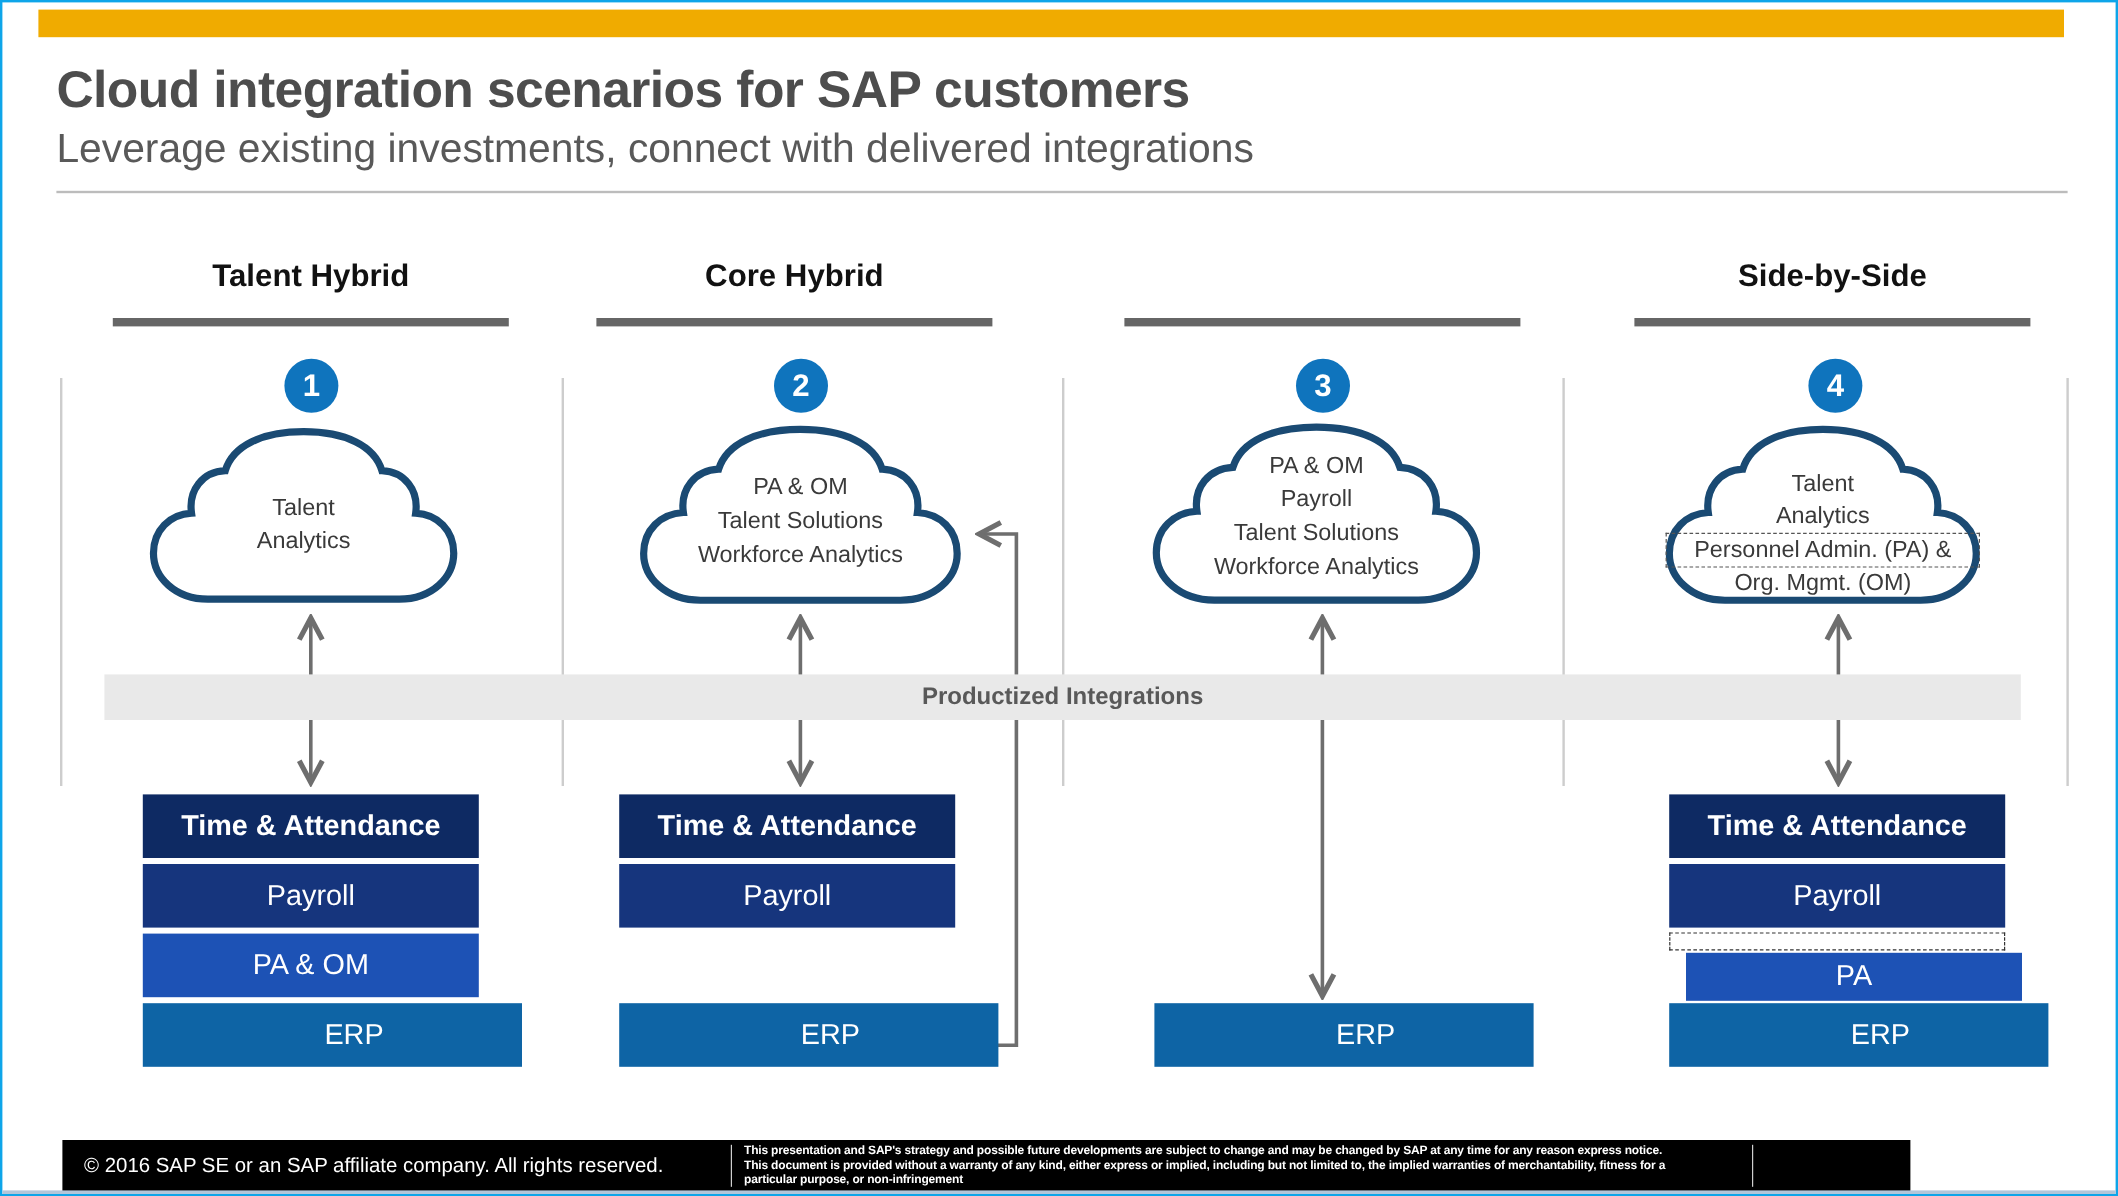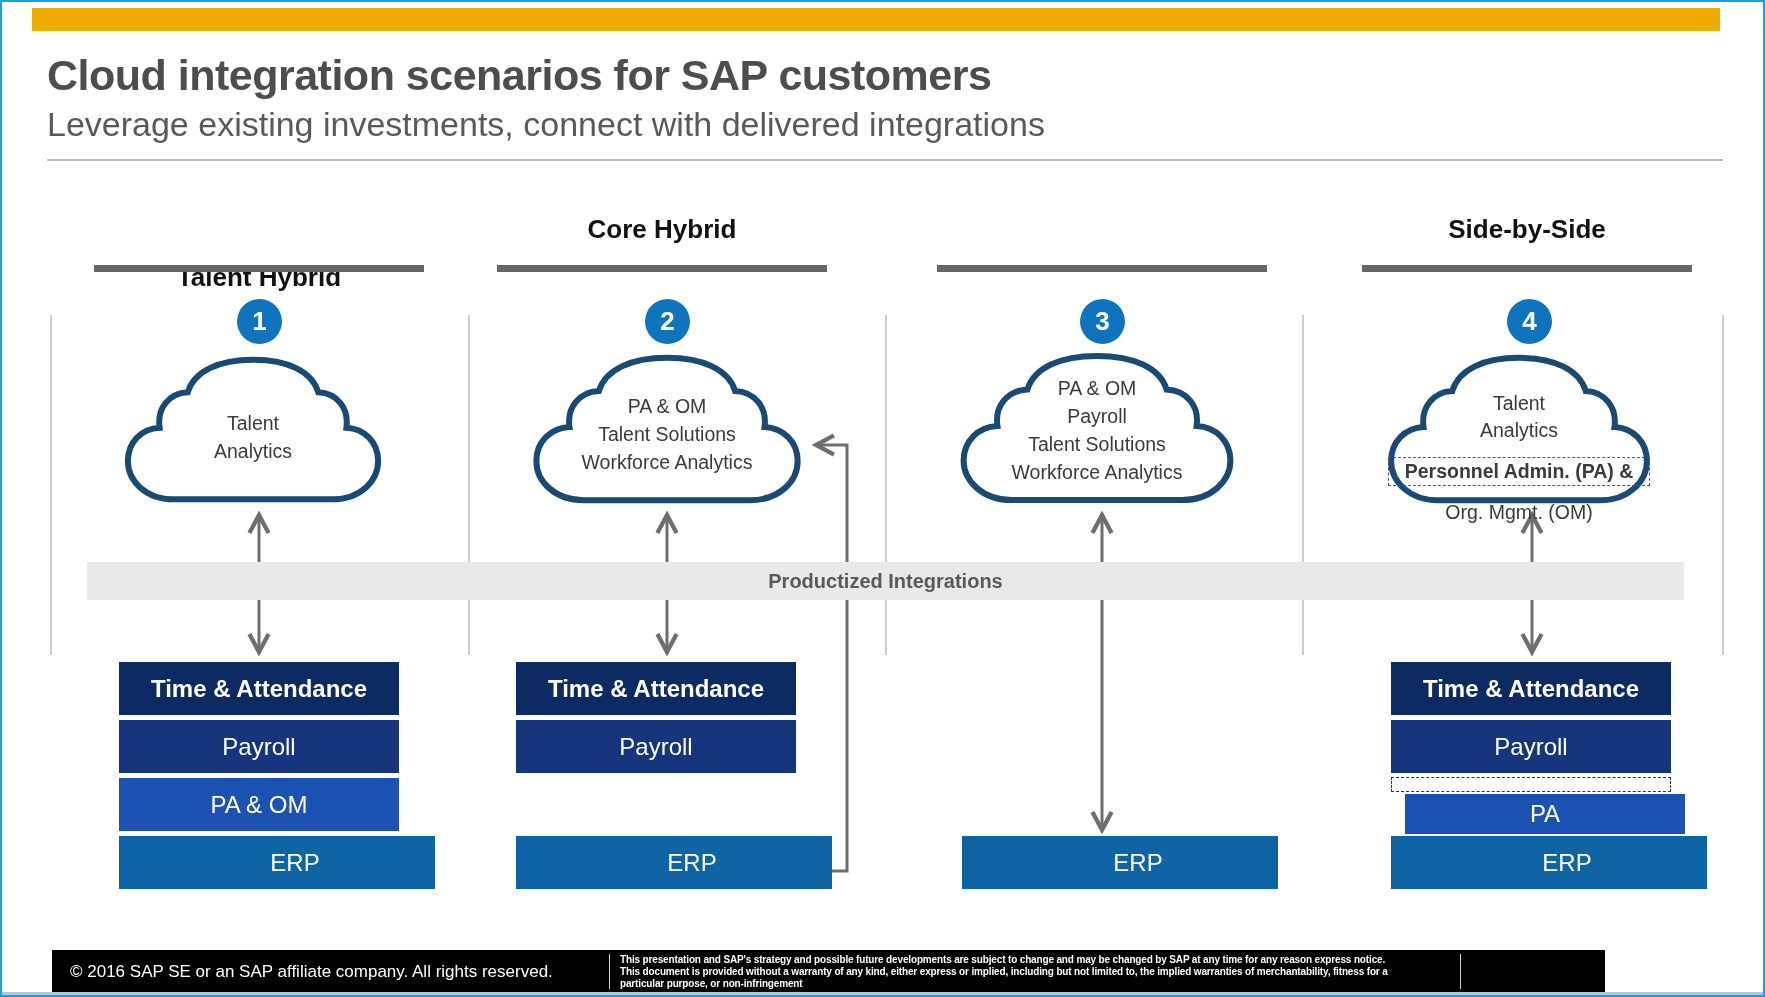--- a/index.html
+++ b/index.html
@@ -17,58 +17,58 @@
   .col-underline{position:absolute;top:263px;width:330px;height:7px;background:var(--header-underline);}
   .divider{position:absolute;top:313px;width:2px;height:340px;background:#cdcdcd;}
 
   .badge{position:absolute;top:297px;width:45px;height:45px;border-radius:50%;background:var(--badge-blue);
          color:#fff;font-size:26px;font-weight:bold;display:flex;align-items:center;justify-content:center;}
 
   .cloud{position:absolute;}
   .cloud svg{position:absolute;left:0;top:0;width:100%;height:100%;}
   .cloud .cloud-text{position:absolute;left:0;width:100%;text-align:center;font-size:19.5px;line-height:28px;color:#3a3a3a;}
   .cloud-path{fill:#fff;stroke:var(--cloud-stroke);stroke-width:6;}
-  .boxed-line{display:block;width:94%;margin:13px auto;border:1.5px dashed #555;box-sizing:border-box;font-weight:bold;}
+  .boxed-line{display:block;width:94%;margin:0 auto;border:1.5px dashed #555;box-sizing:border-box;}
 
   .flow-svg{position:absolute;left:0;top:0;width:1765px;height:997px;pointer-events:none;}
   .flow{stroke:var(--arrow-gray);stroke-width:3;fill:none;}
   .ah{stroke:var(--arrow-gray);stroke-width:1.8;fill:none;}
 
   .band{position:absolute;left:85px;top:560px;width:1597px;height:38px;background:var(--band-bg);
         display:flex;align-items:center;justify-content:center;}
   .band-label{font-size:20px;font-weight:bold;color:var(--band-text);}
 
   .sysbox{position:absolute;width:280px;height:53px;color:#fff;font-size:24px;
           display:flex;align-items:center;justify-content:center;}
   .c-dark{background:var(--box-dark-navy);font-weight:bold;}
   .c-navy{background:var(--box-navy);}
   .c-bright{background:var(--box-bright-blue);}
   .c-steel{background:var(--box-steel-blue);padding-left:36px;}
   .dashed-strip{position:absolute;width:280px;height:15px;border:1.5px dashed #333;box-sizing:border-box;background:#fff;}
 
-  .footer{position:absolute;left:50px;top:948px;width:1540px;height:43px;background:var(--footer-bg);padding-left:13px;}
+  .footer{position:absolute;left:50px;top:948px;width:1540px;height:43px;background:var(--footer-bg);}
   .f-copy{position:absolute;left:18px;top:0;height:43px;display:flex;align-items:center;color:#fff;font-size:17px;}
   .f-sep{position:absolute;top:4px;width:1px;height:35px;background:#cfcfcf;}
   .f-disc{position:absolute;left:568px;top:4px;width:835px;color:#fff;font-size:10px;font-weight:bold;
           line-height:12px;letter-spacing:-0.15px;white-space:nowrap;}
   .f-customer{position:absolute;left:1490px;top:0;width:100px;height:43px;display:flex;align-items:center;justify-content:center;color:#fff;font-size:16px;margin-top:36px;}
   .f-page{position:absolute;left:1629px;top:0;width:40px;height:43px;display:flex;align-items:center;justify-content:center;color:#fff;font-size:19px;}
   .bottom-line{position:absolute;left:0;top:990px;width:1765px;height:3px;background:#b3c6d9;}
 </style>
 </head>
 <body>
 
 <div class="stage">
 
   <div class="accent-bar"></div>
   <div class="title">Cloud integration scenarios for SAP customers</div>
   <div class="subtitle">Leverage existing investments, connect with delivered integrations</div>
   <div class="title-rule"></div>
 
-  <div class="col-header" style="left:87px;margin-top:48px;">Talent Hybrid</div>
+  <div class="col-header" style="left:87px;">Talent Hybrid</div>
   <div class="col-header" style="left:490px;">Core Hybrid</div>
   <div class="col-header" style="left:1355px;">Side-by-Side</div>
 
   <div class="col-underline" style="left:92px;"></div>
   <div class="col-underline" style="left:495px;"></div>
   <div class="col-underline" style="left:935px;"></div>
   <div class="col-underline" style="left:1360px;"></div>
 
   <div class="divider" style="left:48px;"></div>
   <div class="divider" style="left:466px;"></div>

